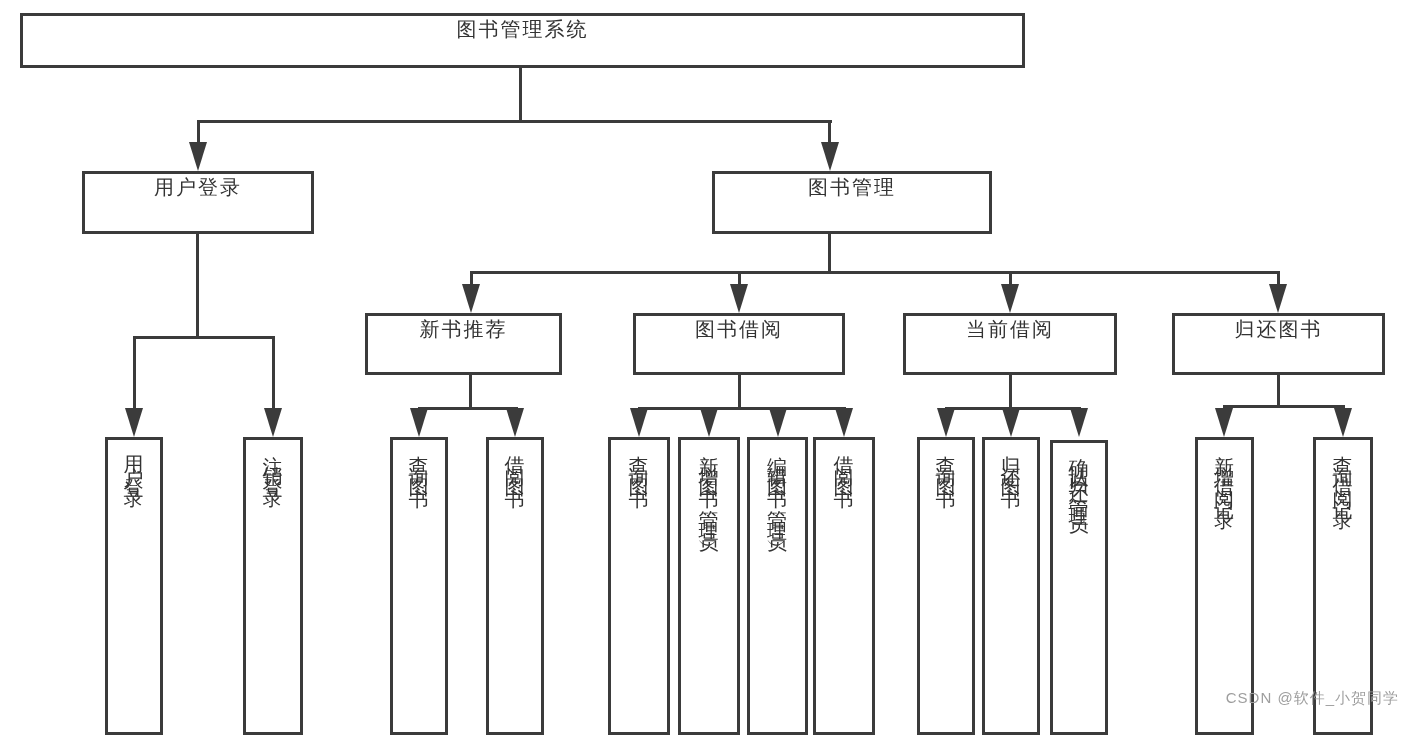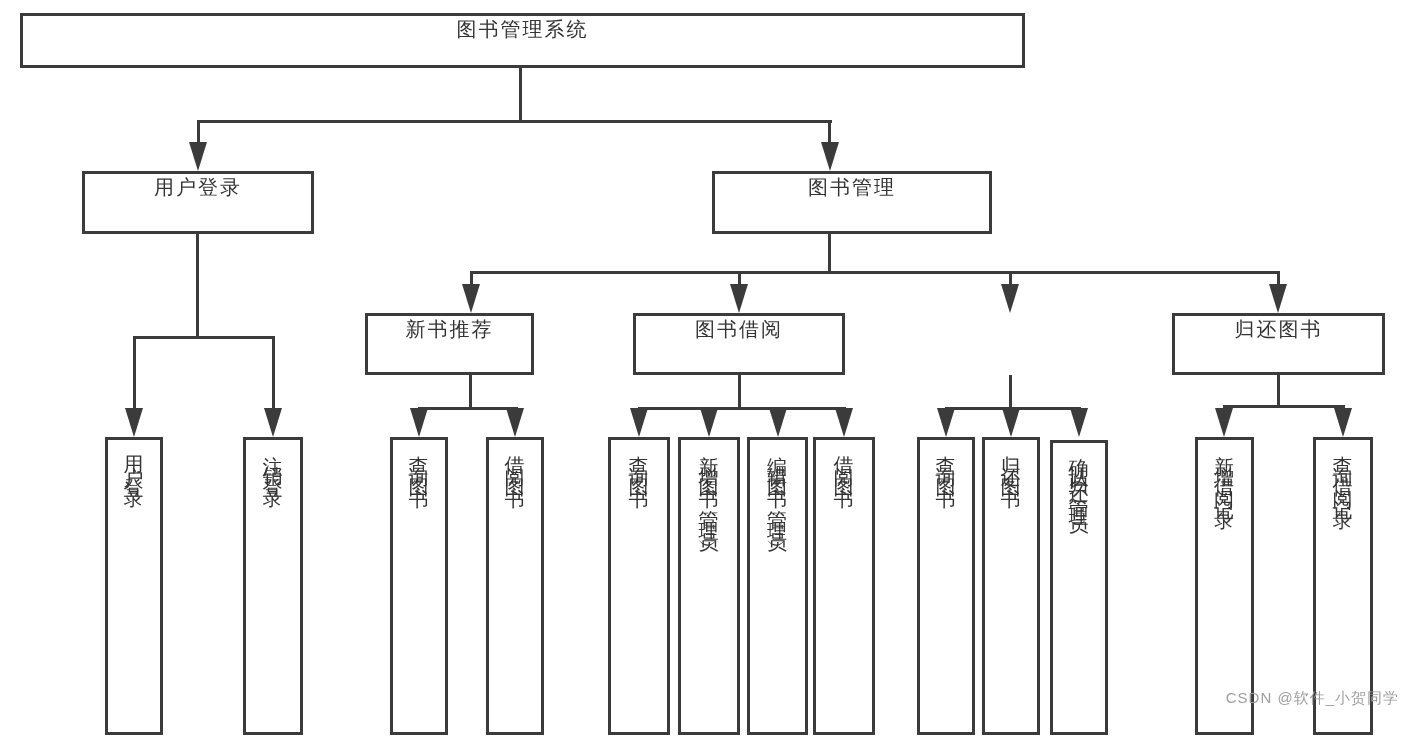--- a/index.html
+++ b/index.html
@@ -96,25 +96,28 @@
   <div class="hl" style="left:470px; top:271px; width:810px;"></div>
   <div class="vl" style="left:470px; top:271px; height:13px;"></div>
   <div class="ar" style="left:462px; top:284px;"></div>
   <div class="vl" style="left:738px; top:271px; height:13px;"></div>
   <div class="ar" style="left:730px; top:284px;"></div>
   <div class="vl" style="left:1009px; top:271px; height:13px;"></div>
   <div class="ar" style="left:1001px; top:284px;"></div>
   <div class="vl" style="left:1277px; top:271px; height:13px;"></div>
   <div class="ar" style="left:1269px; top:284px;"></div>
 
-  <div class="node" style="left:365px; top:313px; width:169px; height:62px;">
+  <div class="node" style="left:365px; top:313px; width:197px; height:62px;">
     <span>新书推荐</span>
   </div>
   <div class="node" style="left:633px; top:313px; width:212px; height:62px;">
     <span>图书借阅</span>
+  </div>
+  <div class="node" style="left:903px; top:313px; width:214px; height:62px;">
+    <span>当前借阅</span>
   </div>
   <div class="node" style="left:1172px; top:313px; width:213px; height:62px;">
     <span>归还图书</span>
   </div>
 
   <div class="vl" style="left:469px; top:375px; height:35px;"></div>
   <div class="hl" style="left:418px; top:407px; width:100px;"></div>
   <div class="ar" style="left:410px; top:408px;"></div>
   <div class="ar" style="left:506px; top:408px;"></div>
 

